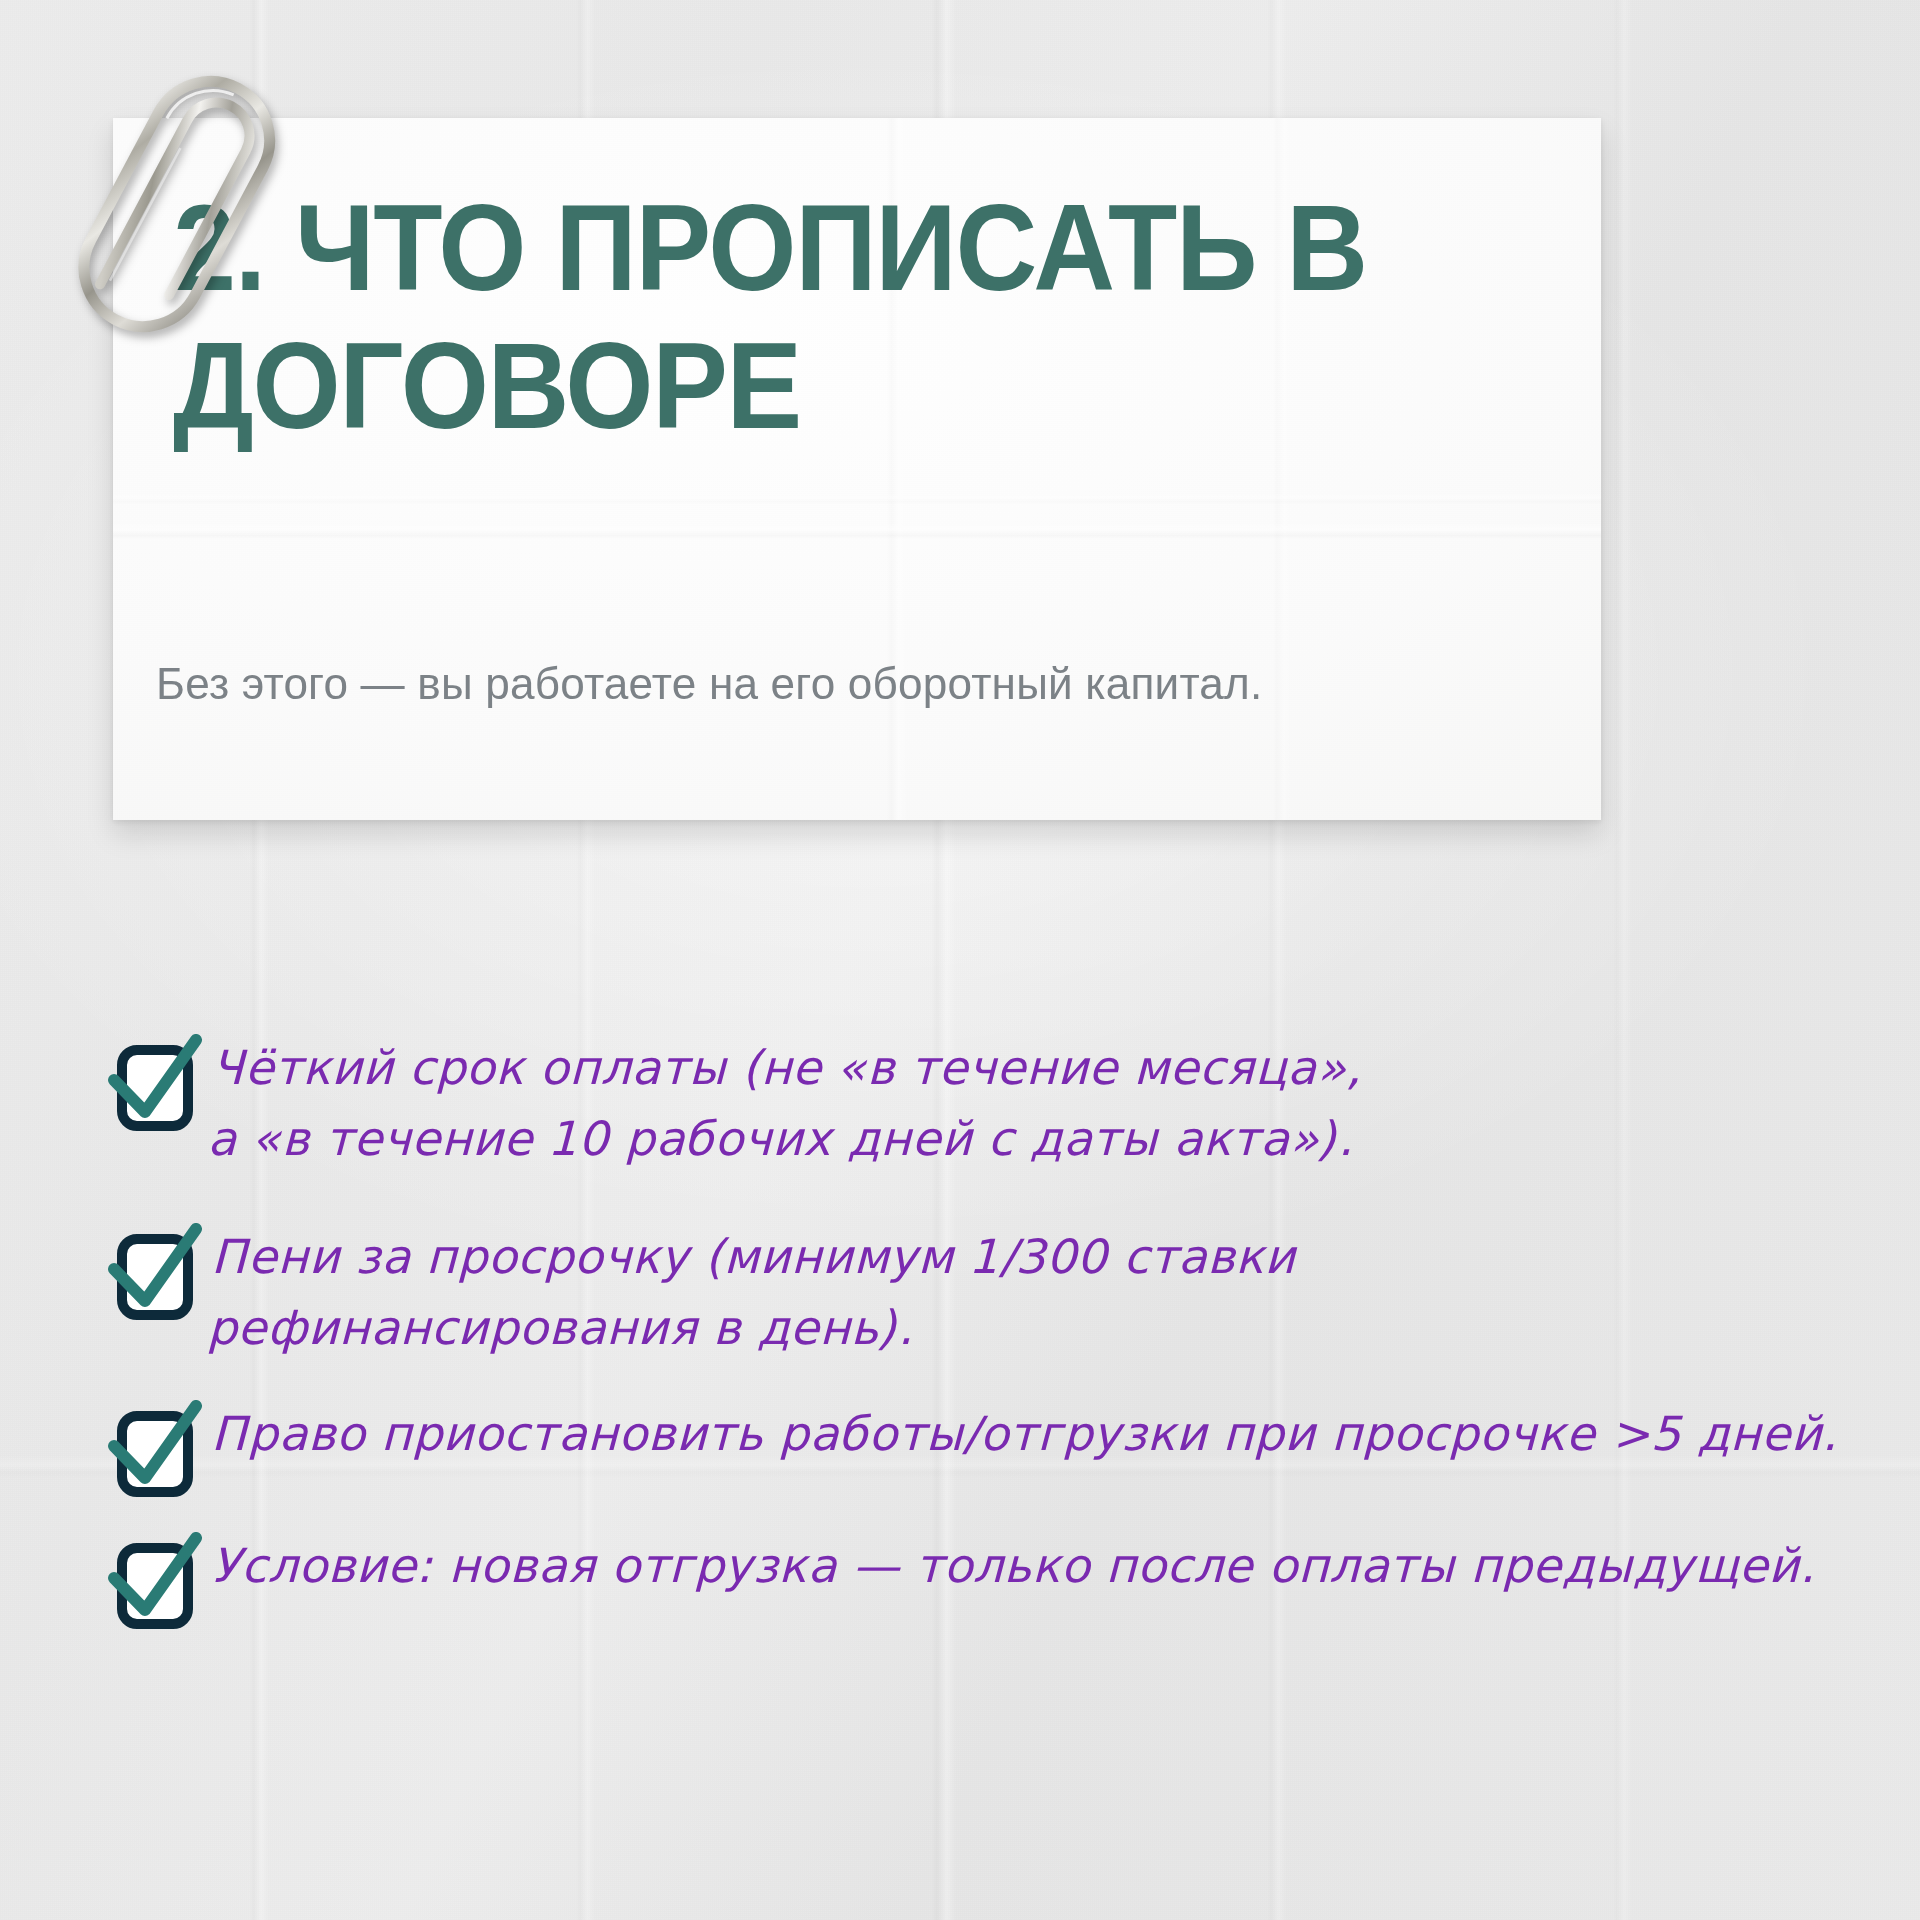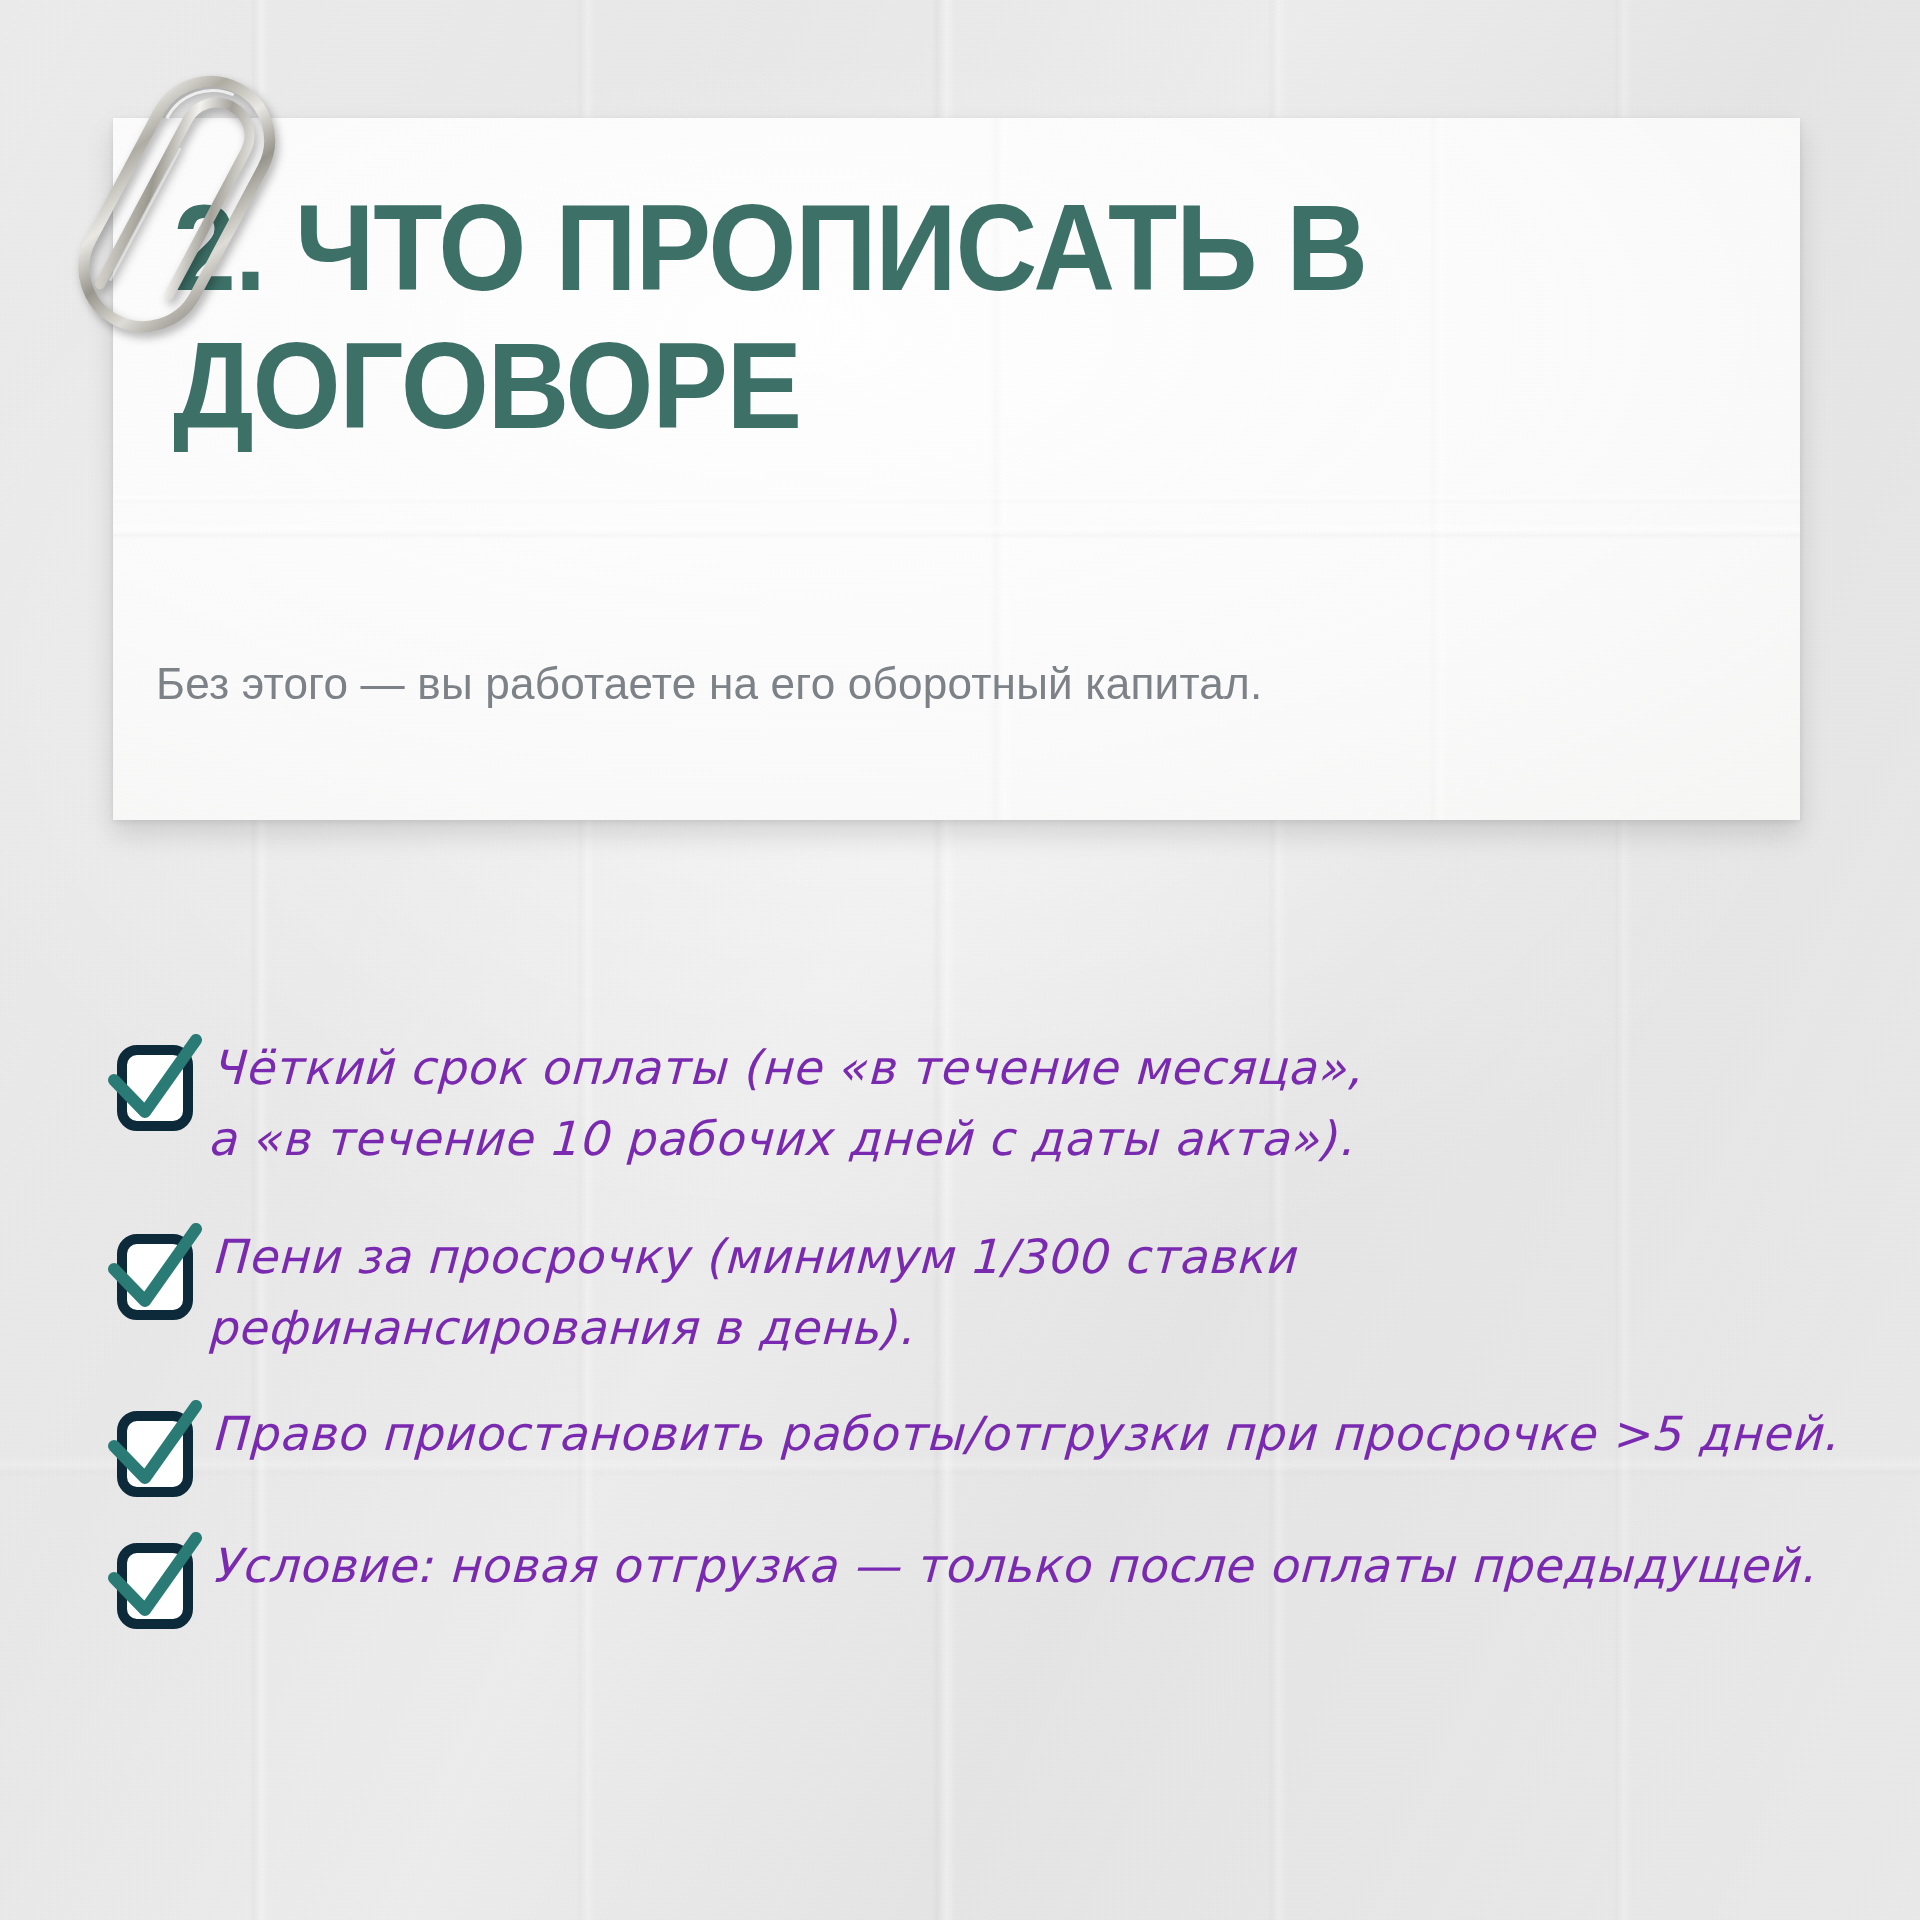--- a/index.html
+++ b/index.html
@@ -45,21 +45,21 @@
       repeating-linear-gradient(0deg, rgba(0,0,0,0.012) 0 1px, rgba(255,255,255,0.012) 1px 2px),
       repeating-linear-gradient(90deg, rgba(0,0,0,0.010) 0 1px, rgba(255,255,255,0.010) 1px 2px);
     pointer-events: none;
   }
 
   
   #card {
     position: absolute;
     left: 113px;
     top: 118px;
-    width: 1687px;
+    width: 1488px;
     height: 702px;
     background:
       radial-gradient(ellipse 1500px 700px at 40% 30%, #ffffff, #fbfbfb 60%, #f6f6f5 100%);
     box-shadow:
       0 14px 26px rgba(0,0,0,0.13),
       0 2px 6px rgba(0,0,0,0.08);
   }
   #card::before {            
     content: "";
     position: absolute;

